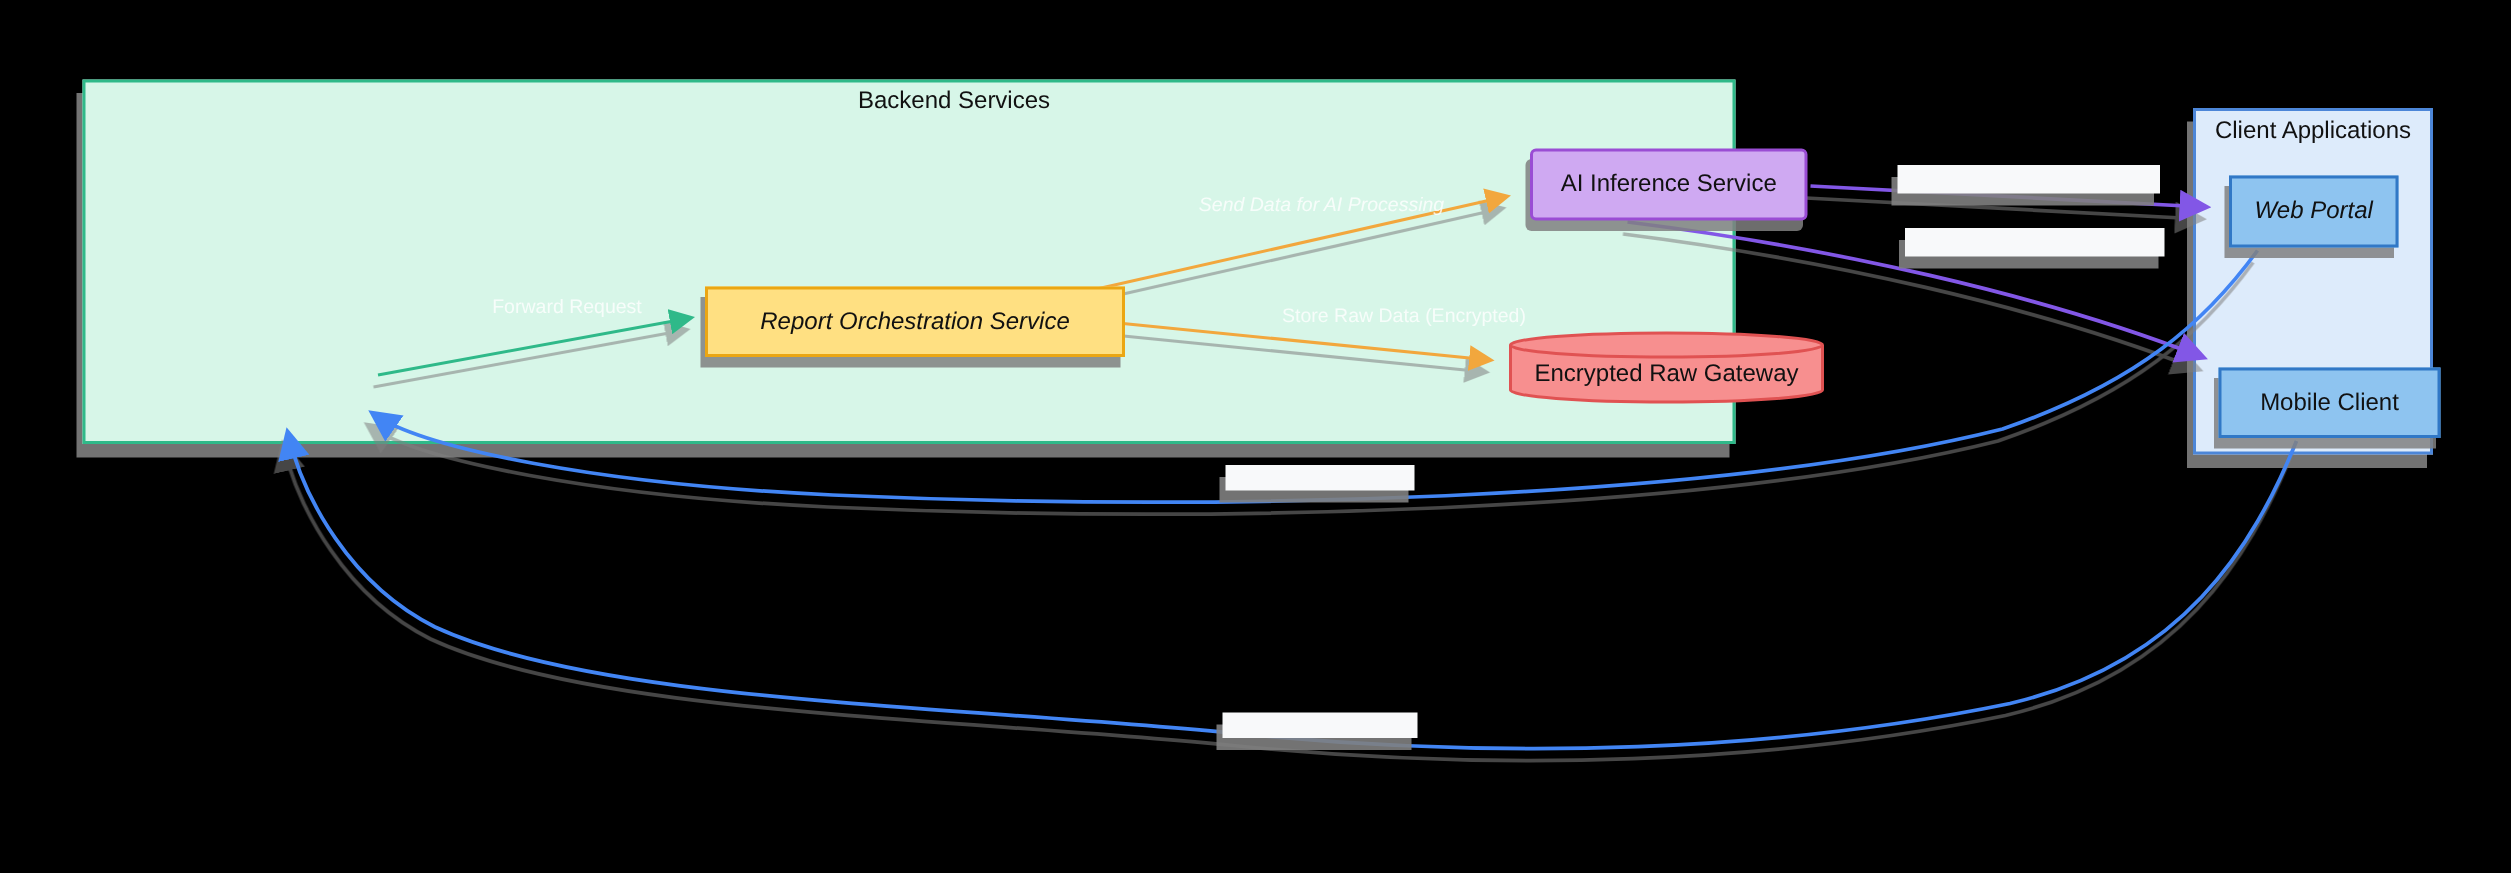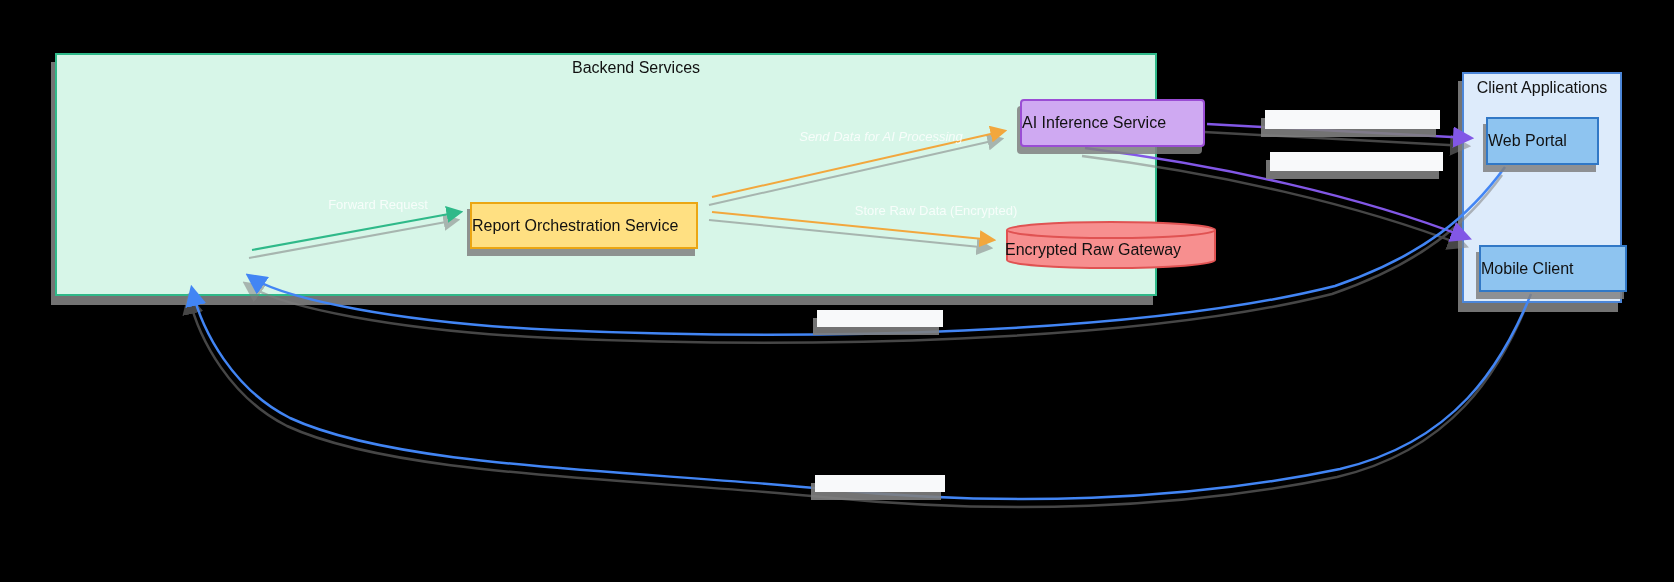--- a/index.html
+++ b/index.html
@@ -10,21 +10,21 @@
   .subgraph{
     position:absolute;border:2px solid;box-sizing:border-box;
     box-shadow:-4px 9px 0 rgba(128,128,128,0.9);
   }
   .subgraph-title{
     position:absolute;transform:translate(-50%,-50%);
     color:#111;font-size:16px;white-space:nowrap;
   }
   .node{
     position:absolute;box-sizing:border-box;display:flex;
-    align-items:center;justify-content:flex-start;
+    align-items:center;justify-content:center;
     color:#111;font-size:16px;white-space:nowrap;
   }
   .node-rect{
     border:2px solid;box-shadow:-3px 7px 0 rgba(128,128,128,0.85);
   }
   .node-shape{position:absolute;inset:0;width:100%;height:100%;}
   .node-label{position:relative;z-index:2;}
   .cyl-label{padding-top:9px;}
   .edges{position:absolute;left:0;top:0;
     filter:drop-shadow(-3px 8px 0 rgba(128,128,128,0.55));}
@@ -68,37 +68,37 @@
     <path d="M 252 250 L 460 212" stroke="#2fb989" stroke-width="2" fill="none" marker-end="url(#arr-green)"></path>
     <path d="M 712 197 L 1004 131" stroke="#f2a73d" stroke-width="2" fill="none" marker-end="url(#arr-orange)"></path>
     <path d="M 712 212 L 993 240" stroke="#f2a73d" stroke-width="2" fill="none" marker-end="url(#arr-orange)"></path>
     <path d="M 1207 124 L 1470 138" stroke="#8257e6" stroke-width="2.5" fill="none" marker-end="url(#arr-purple)"></path>
     <path d="M 1085 148 C 1220 165, 1360 196, 1468 238" stroke="#8257e6" stroke-width="2.5" fill="none" marker-end="url(#arr-purple)"></path>
     <path d="M 1505 167 C 1470 215, 1425 255, 1335 286 C 1140 335, 800 341, 555 330 C 400 323, 282 299, 249 276" stroke="#4285f4" stroke-width="2.5" fill="none" marker-end="url(#arr-blue)"></path>
     <path d="M 1531 294 C 1502 365, 1455 442, 1340 469 C 1185 501, 1005 507, 825 489 C 630 470, 398 468, 290 418 C 234 390, 202 332, 192 289" stroke="#4285f4" stroke-width="2.5" fill="none" marker-end="url(#arr-blue)"></path>
   </svg>
 
 
-  <div class="node node-rect" style="left:470px;top:202px;width:228px;height:47px;background:#ffe082;border-color:#eba613;">
+  <div class="node node-rect" style="left:470px;top:191px;width:280px;height:47px;background:#ffe082;border-color:#eba613;font-style:italic;">
     <span class="node-label">Report Orchestration Service</span>
   </div>
 
   <div class="node node-rect" style="left:1020px;top:99px;width:185px;height:48px;background:#cfa9f2;border-color:#9a4dd4;border-radius:4px;">
     <span class="node-label">AI Inference Service</span>
   </div>
 
   <div class="node" style="left:1005px;top:220px;width:212px;height:50px;">
     <svg class="node-shape" viewBox="0 0 212 50" preserveAspectRatio="none">
       <path d="M2 10 L2 40 A104 8 0 0 0 210 40 L210 10" fill="#f78f8f" stroke="#e05252" stroke-width="2"></path>
       <ellipse cx="106" cy="10" rx="104" ry="8" fill="#f78f8f" stroke="#e05252" stroke-width="2"></ellipse>
     </svg>
     <span class="node-label cyl-label">Encrypted Raw Gateway</span>
   </div>
 
-  <div class="node node-rect" style="left:1486px;top:117px;width:113px;height:48px;background:#8ec4f0;border-color:#3178c6;">
+  <div class="node node-rect" style="left:1486px;top:117px;width:113px;height:48px;background:#8ec4f0;border-color:#3178c6;font-style:italic;">
     <span class="node-label">Web Portal</span>
   </div>
 
   <div class="node node-rect" style="left:1479px;top:245px;width:148px;height:47px;background:#8ec4f0;border-color:#3178c6;">
     <span class="node-label">Mobile Client</span>
   </div>
 
   <div class="edge-label" style="left:378px;top:204px;text-align:center;">Forward Request</div>
   <div class="edge-label" style="left:881px;top:136px;font-style:italic;">Send Data for AI Processing</div>
   <div class="edge-label" style="left:936px;top:210px;">Store Raw Data (Encrypted)</div>

